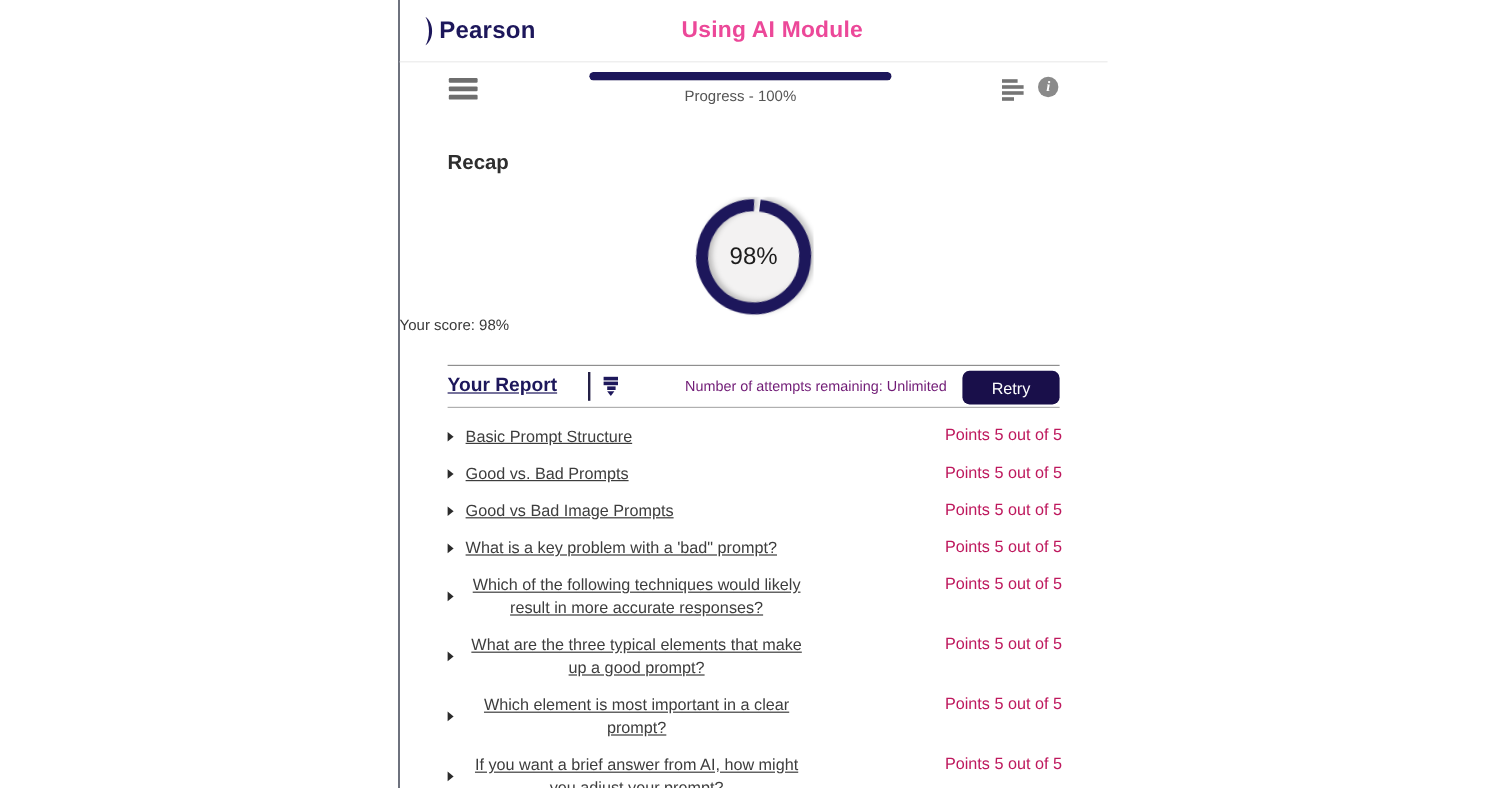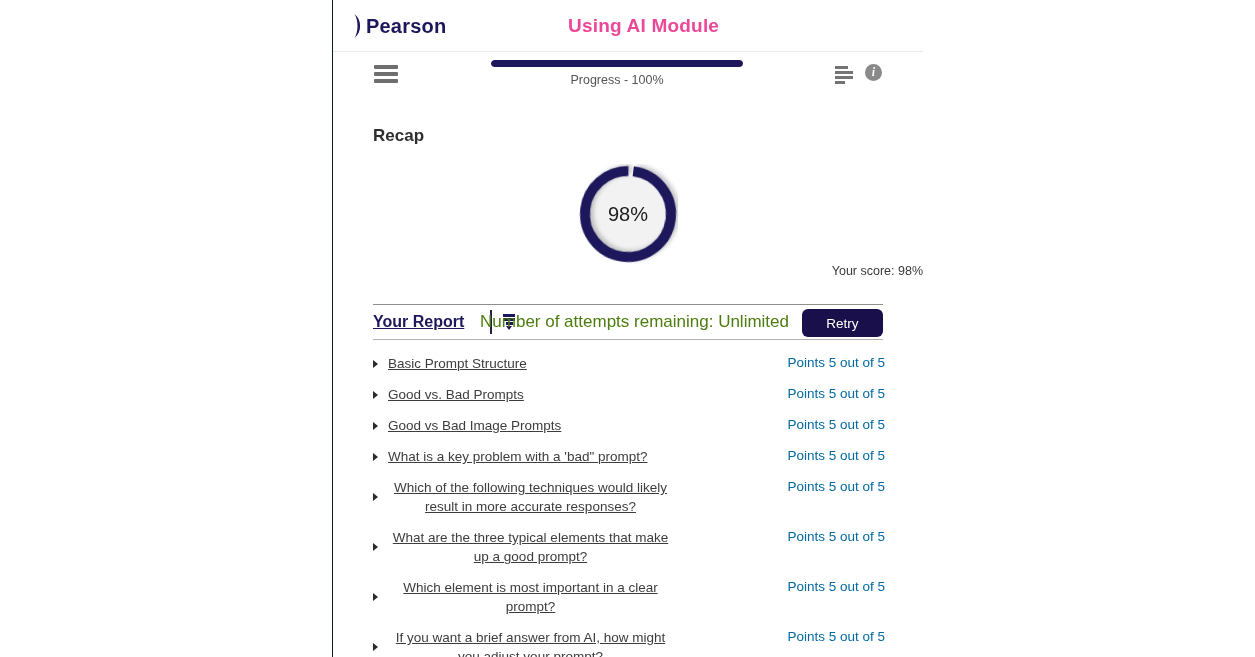--- a/index.html
+++ b/index.html
@@ -27,52 +27,52 @@
   .alignicon { position:absolute; right:70px; top:14px; width:18px; cursor:pointer; }
   .alignicon div { height:2.5px; background:#757575; margin-bottom:2.5px; }
   .al1 { width:13px; } .al2 { width:18px; } .al3 { width:18px; } .al4 { width:10px; }
   .infoicon { position:absolute; right:41px; top:12px; width:17px; height:17px; border-radius:50%;
               background:#8a8a8a; color:#fff; font-family:"Liberation Serif", serif;
               font-weight:bold; font-style:italic; font-size:12px; text-align:center;
               line-height:17px; cursor:pointer; }
 
   
   .recap-h { margin:28px 0 0 40px; font-size:17px; font-weight:600; color:#2e2e2e; }
-  .score-area { margin-top:18px; text-align:right; }
+  .score-area { margin-top:18px; text-align:left; }
   .ring-box { position:relative; width:100px; height:100px; margin:0 auto; }
   .ring-box svg { display:block; }
   .score-num { position:absolute; left:0; top:0; width:100px; height:100px; display:flex;
                align-items:center; justify-content:center; font-size:20px; color:#1d1d1d; }
   .score-cap { margin-top:0; font-size:12.5px; color:#3a3a3a; }
 
   
   .rep-hdr { margin:26px 40px 0 40px; border-top:1px solid #8f8f8f; border-bottom:1px solid #b0b0b0;
              height:36px; display:flex; align-items:center; position:relative; }
   .rep-title { font-size:16px; font-weight:bold; color:var(--brand-navy,#1d175b);text-decoration:underline; }
   .rep-vdiv { width:2px; height:24px; background:#242046; margin-left:26px; }
   .filter-ic { margin-left:11px; cursor:pointer; display:inline-block; }
   .filter-ic .fb { background:var(--brand-navy,#1d175b); height:2.5px; margin:0 auto 1.5px auto; }
   .fb1 { width:12px; } .fb2 { width:12px; } .fb3 { width:7px; }
   .ftri { width:0; height:0; margin:0 auto; border-left:3px solid transparent;
           border-right:3px solid transparent; border-top:4px solid var(--brand-navy,#1d175b); }
-  .attempts { position:absolute; right:94px; font-size:17px; color:#4d7c0f; }
+  .attempts { position:absolute; right:94px; font-size:12px; color:#701a75; }
   .retry-btn { position:absolute; right:0; top:4px; width:81px; height:28px;
                background:var(--button-navy,#190f4a); color:#fff; border:none; border-radius:6px;
                font-size:13.5px; font-family:"Liberation Sans",sans-serif; cursor:pointer; }
 
   
   .rows { margin:14px 38px 0 40px; }
   .qrow { display:flex; justify-content:space-between; align-items:flex-start; margin-bottom:12px; }
   .qleft { display:flex; max-width:300px;text-align:center; }
   .tri { align-self:center; width:0; height:0; border-top:4px solid transparent;
          border-bottom:4px solid transparent; border-left:5.5px solid #2b2b2b;
          margin-right:10px; flex:none; cursor:pointer; }
   .qlink { font-size:13.5px; line-height:19px; color:#3d3d3d; text-decoration:underline;
            max-width:285px; cursor:pointer; }
-  .qpts { font-size:13.5px; color:#0369a1; white-space:nowrap; padding-top:1px; }
+  .qpts { font-size:13.5px; color:#be185d; white-space:nowrap; padding-top:1px; }
 </style>
 </head>
 <body>
 
 <div class="canvas">
   <div class="column">
 
     <div class="hdr">
       <div class="brand">
         <svg width="11" height="24" viewBox="0 0 11 24">

